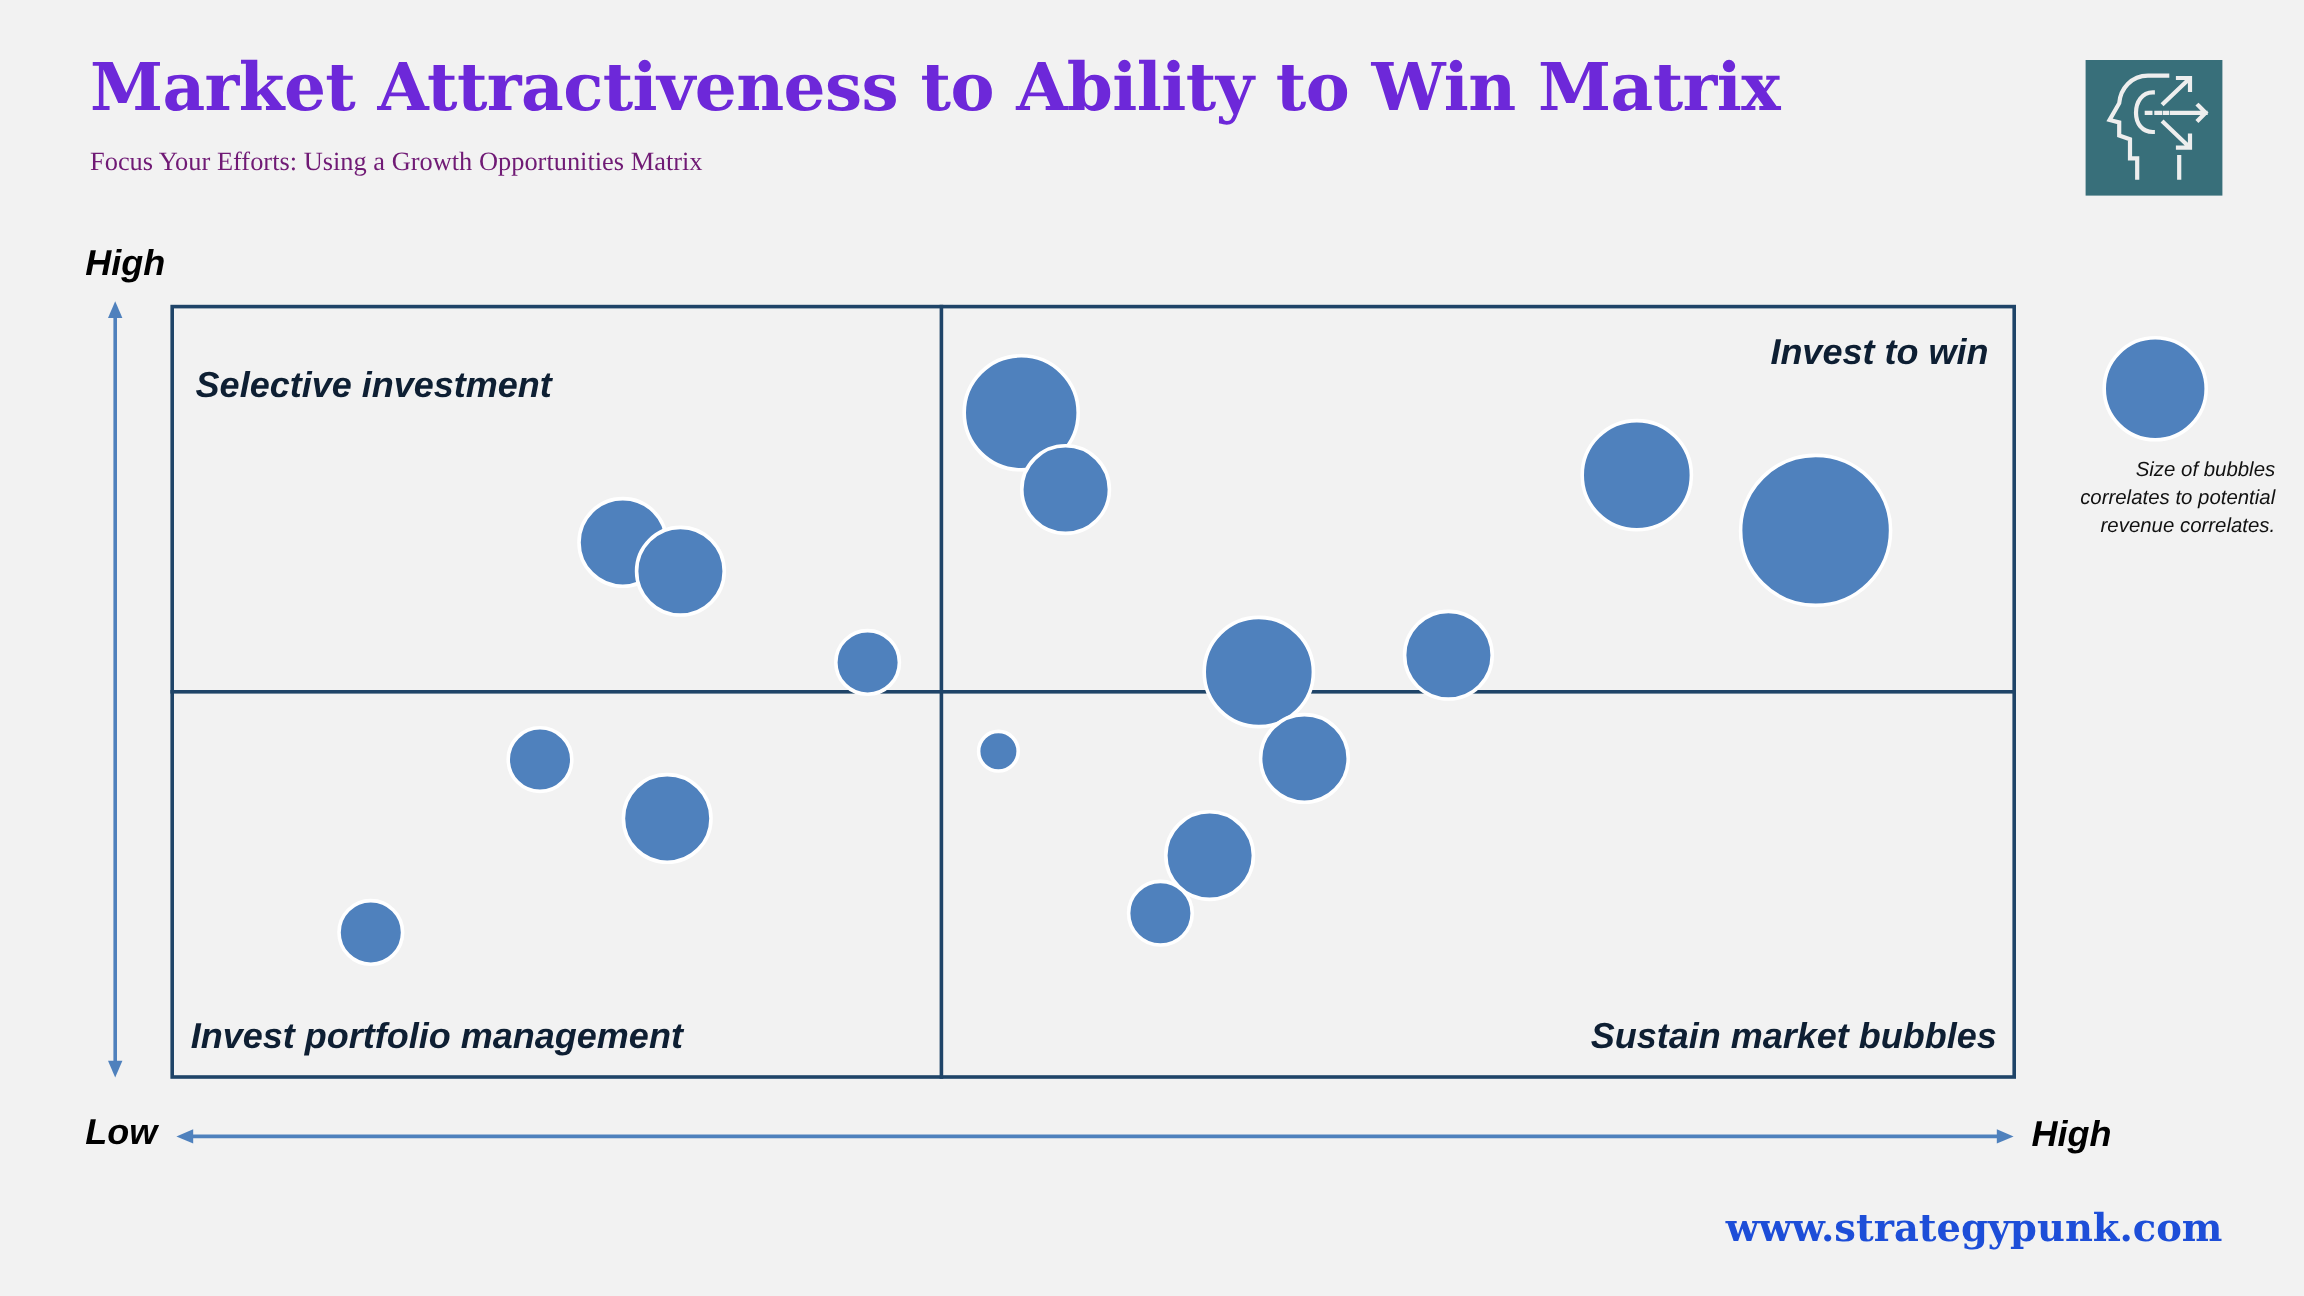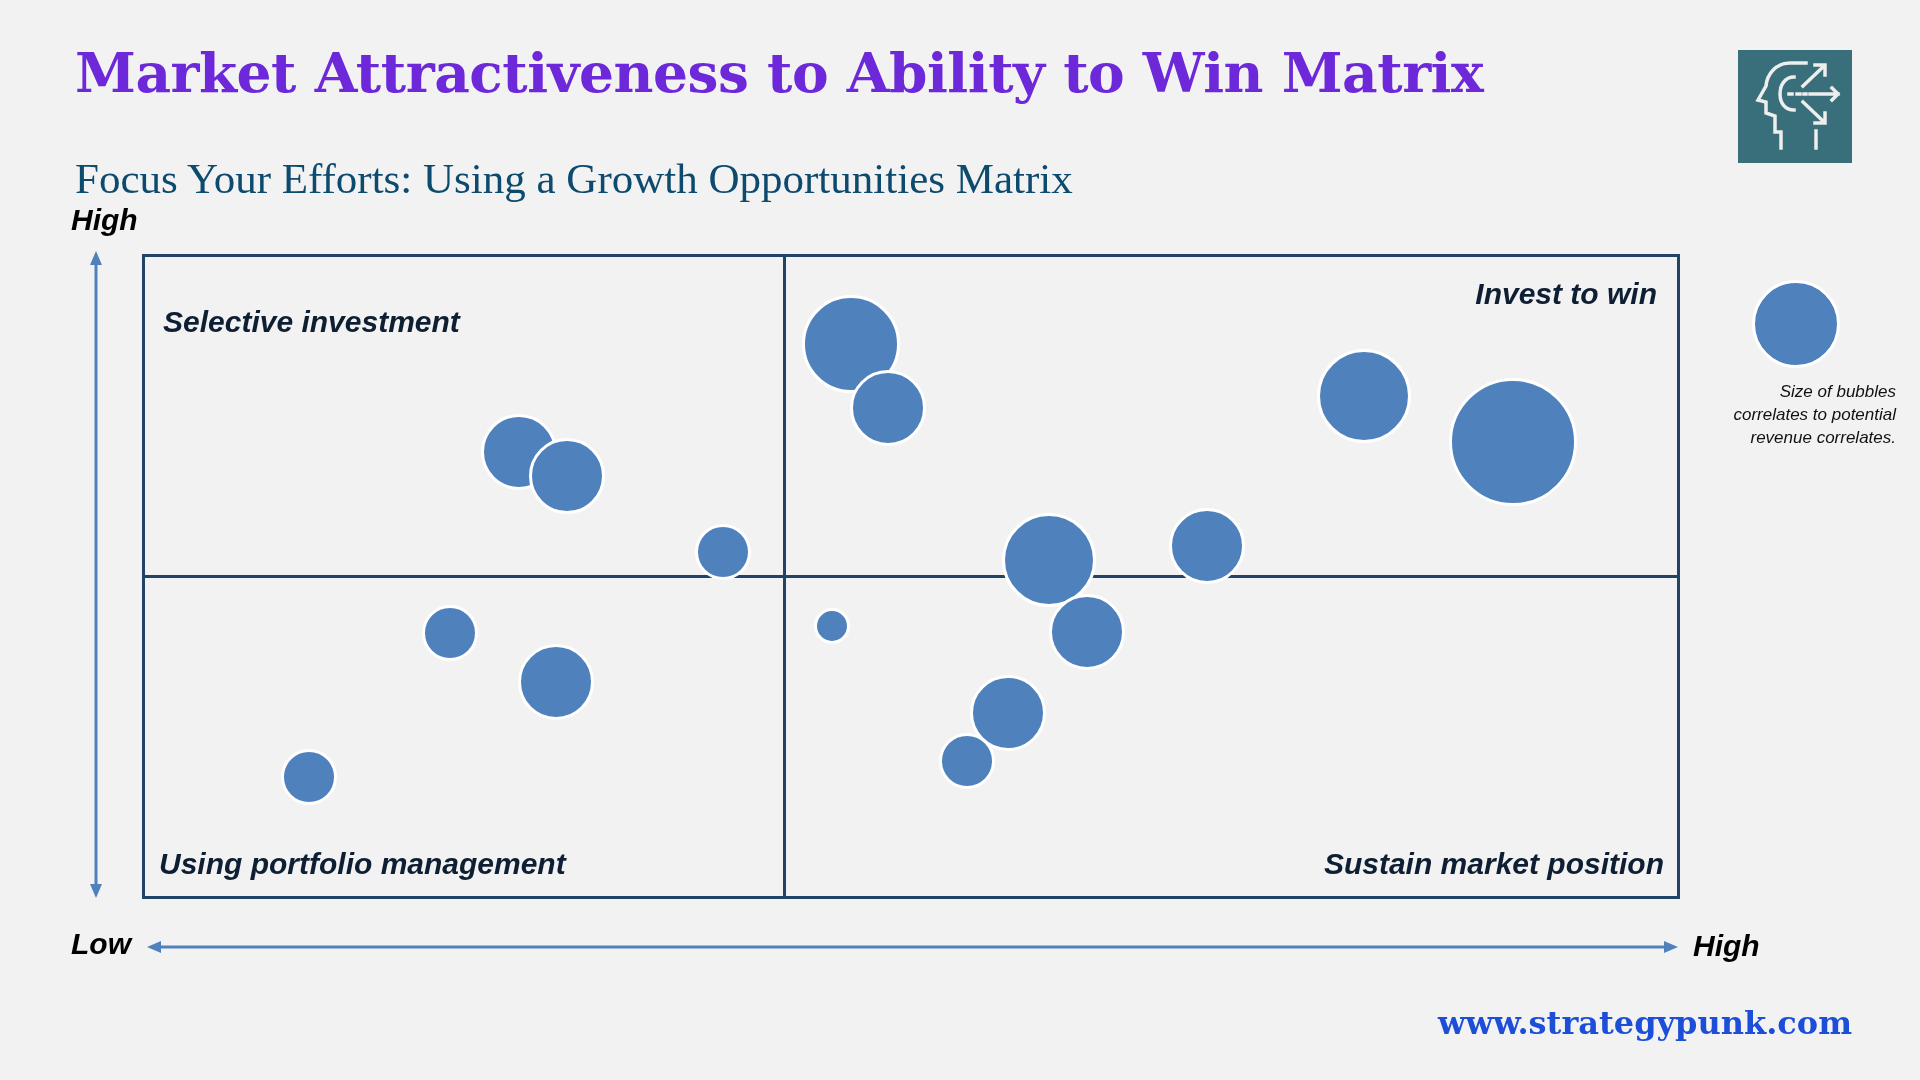--- a/index.html
+++ b/index.html
@@ -10,21 +10,21 @@
   }
   .title {
     position: absolute; left: 75px; top: 40px;
     font-family: "DejaVu Serif", "Liberation Serif", serif;
     font-weight: bold; font-size: 55px; color: #6d28d9; letter-spacing: -0.5px;
     white-space: nowrap;
   }
   .subtitle {
     position: absolute; left: 75px; top: 122px;
     font-family: "Liberation Serif", serif;
-    font-size: 43px; color: #0c4a6e; white-space: nowrap; margin-top: 32px;
+    font-size: 22px; color: #701a75; white-space: nowrap;
   }
   .logo {
     position: absolute; left: 1738px; top: 50px; width: 114px; height: 113px;
     background: #386f7a;
   }
   .logo svg { width: 100%; height: 100%; display: block; }
   .axis-label {
     position: absolute; font-weight: bold; font-style: italic; font-size: 30px; color: #000;
     white-space: nowrap;
   }
@@ -87,22 +87,22 @@
     <polygon points="1678,947 1664,941 1664,953" stroke="none"></polygon>
   </g>
 </svg>
 
 <div class="matrix"></div>
 <div class="divider-v"></div>
 <div class="divider-h"></div>
 
 <div class="quad-label" style="left:163px; top:277px;margin-top:28px;">Selective investment</div>
 <div class="quad-label" style="right:263px; top:277px;">Invest to win</div>
-<div class="quad-label" style="left:159px; top:847px;">Using portfolio management</div>
-<div class="quad-label" style="right:256px; top:847px;">Sustain market position</div>
+<div class="quad-label" style="left:159px; top:847px;">Invest portfolio management</div>
+<div class="quad-label" style="right:256px; top:847px;">Sustain market bubbles</div>
 
 <div id="bubbles">
     <div class="bubble" style="left: 481px; top: 414px; width: 76px; height: 76px; background: rgb(79, 129, 189);"></div>
     <div class="bubble" style="left: 529px; top: 438px; width: 76px; height: 76px; background: rgb(79, 129, 189);"></div>
     <div class="bubble" style="left: 695px; top: 524px; width: 56px; height: 56px; background: rgb(79, 129, 189);"></div>
     <div class="bubble" style="left: 422px; top: 605px; width: 56px; height: 56px; background: rgb(79, 129, 189);"></div>
     <div class="bubble" style="left: 518px; top: 644px; width: 76px; height: 76px; background: rgb(79, 129, 189);"></div>
     <div class="bubble" style="left: 281px; top: 749px; width: 56px; height: 56px; background: rgb(79, 129, 189);"></div>
     <div class="bubble" style="left: 802px; top: 295px; width: 98px; height: 98px; background: rgb(79, 129, 189);"></div>
     <div class="bubble" style="left: 850px; top: 370px; width: 76px; height: 76px; background: rgb(79, 129, 189);"></div>

